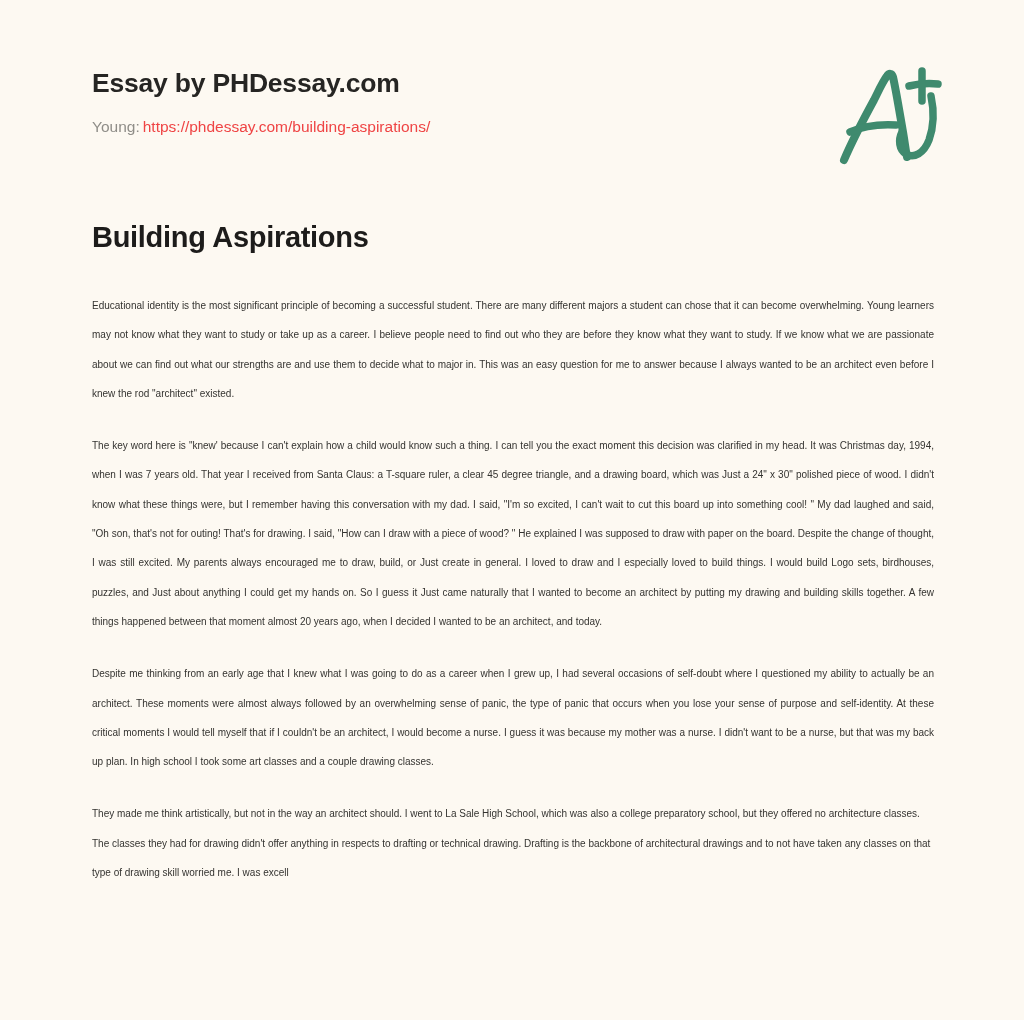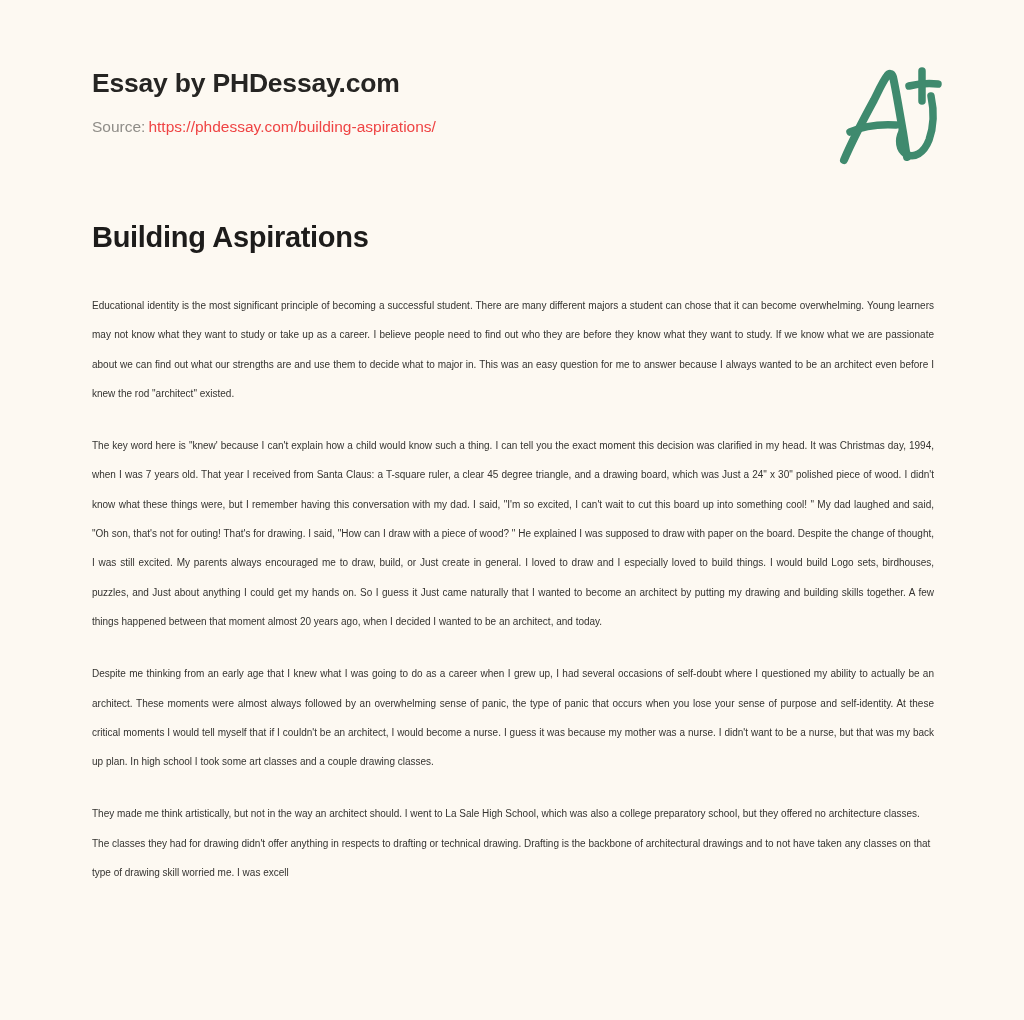--- a/index.html
+++ b/index.html
@@ -111,21 +111,21 @@
   }
 </style>
 </head>
 <body>
 
 <div class="page">
 
   <div class="masthead">
     <div class="brand-line">Essay by PHDessay.com</div>
     <div class="source-line">
-      <span class="source-label">Source:</span><a class="source-url" href="#">https://phdessay.com/building-aspirations/</a>
+      <span class="source-label">Young:</span><a class="source-url" href="#">https://phdessay.com/building-aspirations/</a>
     </div>
   </div>
 
   <div class="logo">
     <svg viewBox="0 0 118 112" xmlns="http://www.w3.org/2000/svg">
       <g fill="none" stroke="#3f8a6e" stroke-linecap="round" stroke-linejoin="round">
         <path d="M14 100 C20 86, 32 62, 44 40 C49 30, 53 21, 57 16 C59 13, 62 13, 63 17 C66 30, 70 55, 73 72 C75 84, 76 92, 77 97" stroke-width="8"></path>
         <path d="M20 72 C31 67, 48 64, 66 65" stroke-width="7.5"></path>
         <path d="M79 26 C87 24, 99 23, 108 24" stroke-width="7.5"></path>
         <path d="M92 11 C92 21, 92 33, 92 41" stroke-width="7.5"></path>

